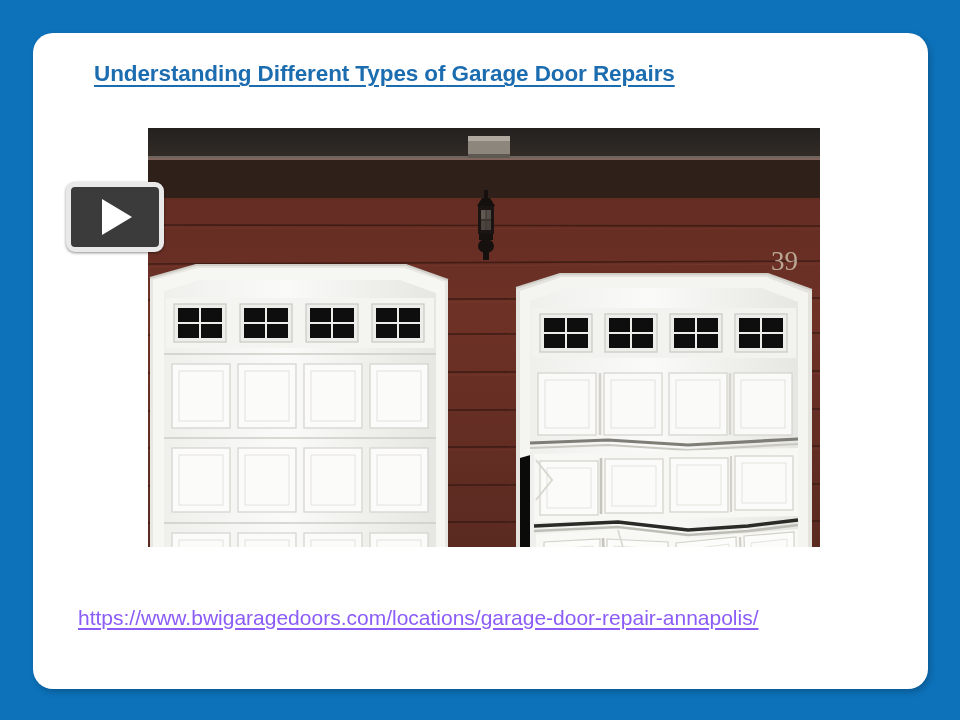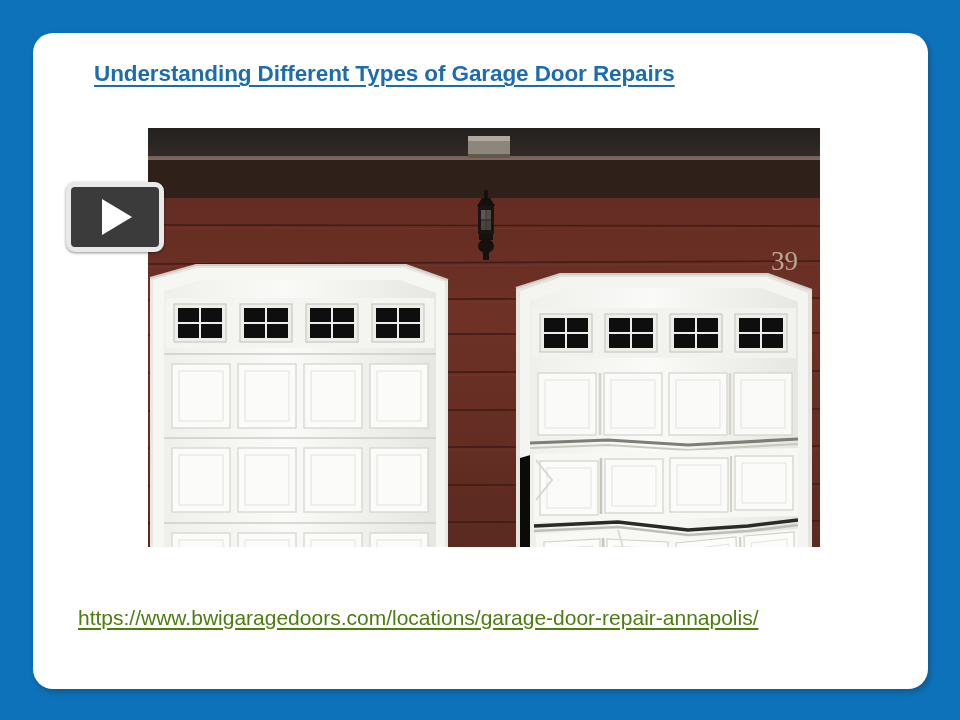--- a/index.html
+++ b/index.html
@@ -91,21 +91,21 @@
   }
 
   
   #source-url {
     position: absolute;
     left: 45px;
     top: 570px;
     width: 800px;
     font-size: 21px;
     line-height: 30px;
-    color: #4d7c0f;
+    color: #8b5cf6;
     text-decoration: underline;
     text-underline-offset: 3px;
     text-decoration-thickness: 1.5px;
     word-break: break-all;
     cursor: pointer;
   }
 </style>
 </head>
 <body>
 

